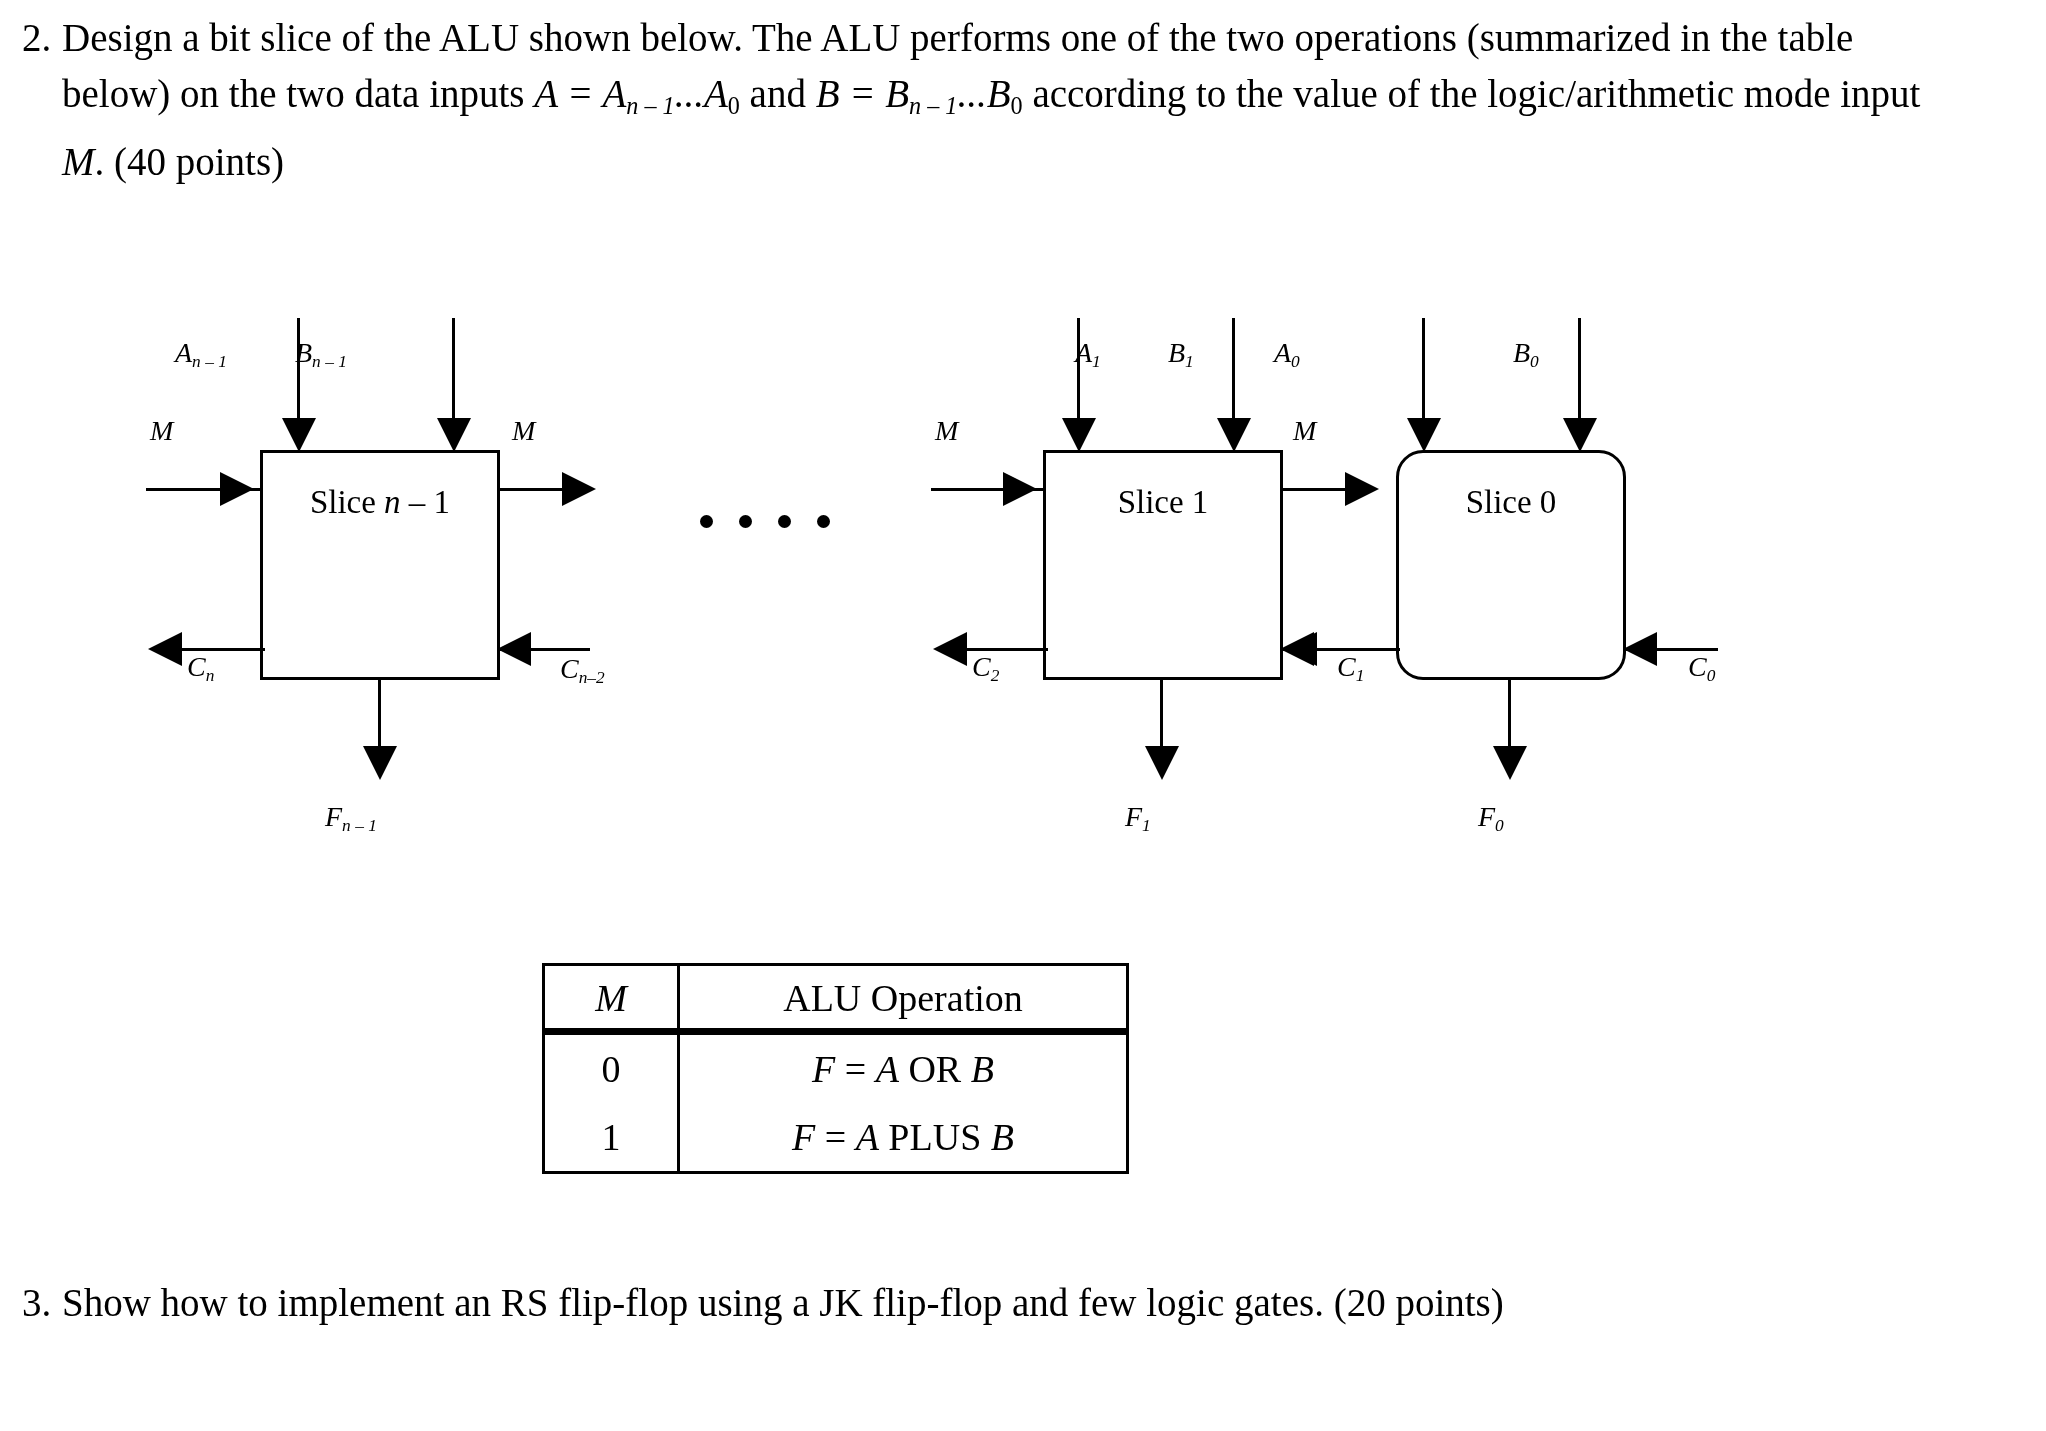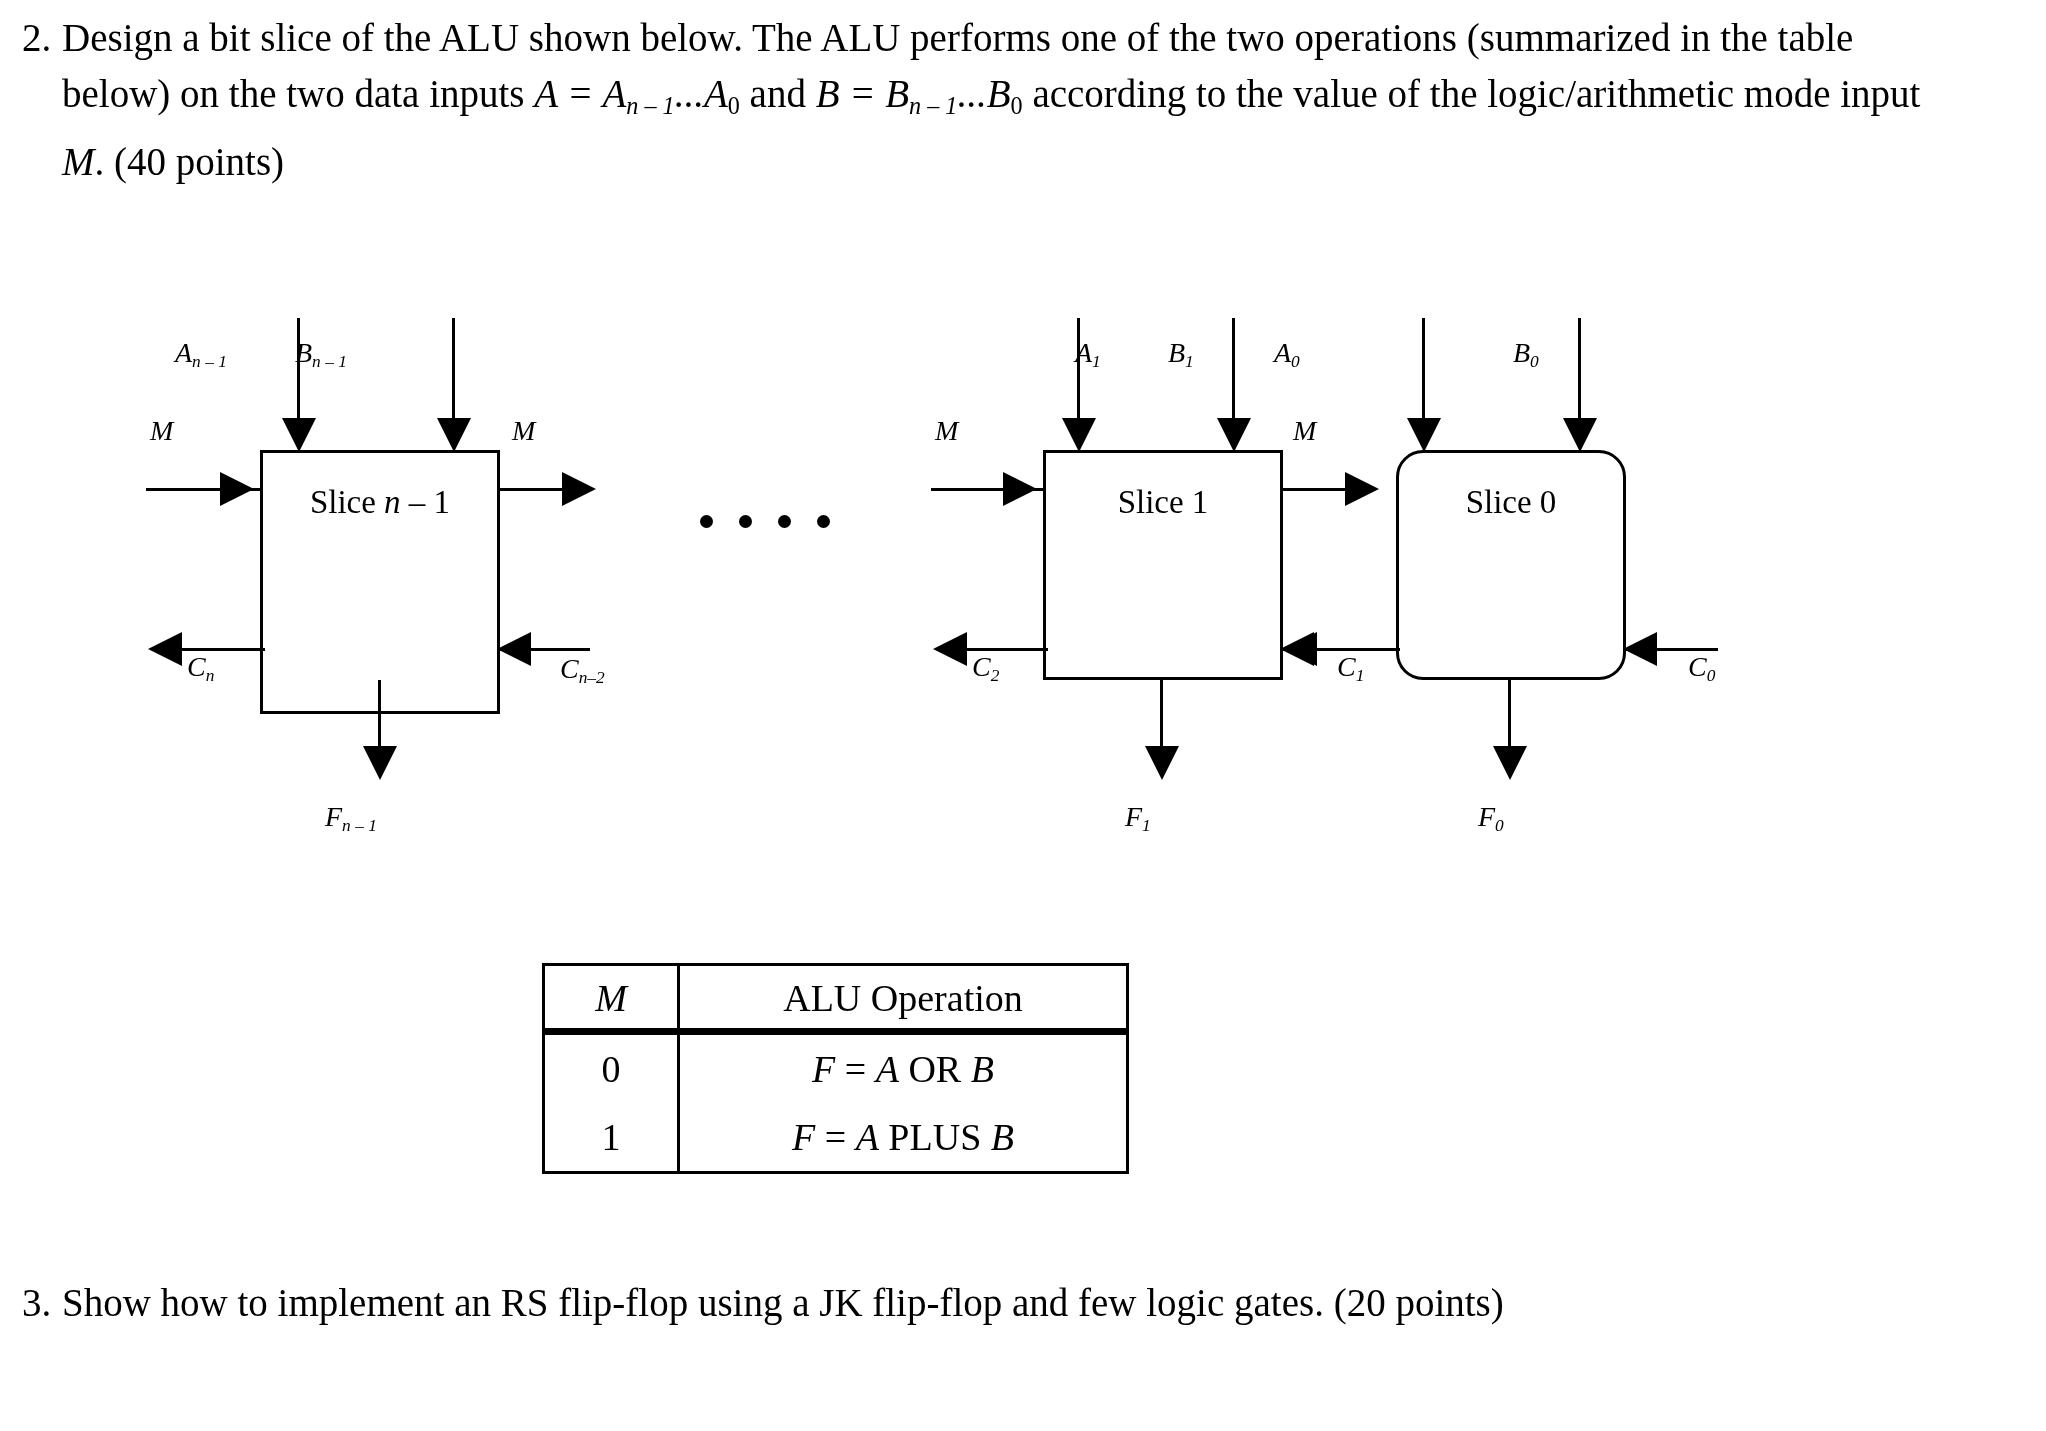--- a/index.html
+++ b/index.html
@@ -178,21 +178,21 @@
 
 <div class="page">
 
   <div class="question" id="question-2">
     <div class="q-num">2.</div>
     <div class="q-body"><span>Design a bit slice of the ALU shown below. The ALU performs one of the two operations (summarized in the table below) on the two data inputs </span><span class="nb"><span class="ital">A = A</span><sub class="sb">n – 1</sub><span class="ital">...A</span><sub class="sbn">0</sub></span><span> and </span><span class="nb"><span class="ital">B = B</span><sub class="sb">n – 1</sub><span class="ital">...B</span><sub class="sbn">0</sub></span><span> according to the value of the logic/arithmetic mode input </span><span class="ital">M</span><span>. (40 points)</span></div>
   </div>
 
   <div id="alu-diagram">
 
-    <div class="slice-box" style="left:260px; top:150px; width:240px; height:264px;">
+    <div class="slice-box" style="left:260px; top:150px; width:240px; height:230px;">
       <div class="slice-label"><span>Slice </span><span class="ital">n</span><span> – 1</span></div>
     </div>
 
     <div class="sig-label" style="left:175px; top:32px;"><span>A</span><sub>n – 1</sub></div>
     <div class="vline" style="left:297px; top:18px; height:122px;"></div>
     <div class="arrow-down" style="left:282px; top:118px;"></div>
 
     <div class="sig-label" style="left:295px; top:32px;"><span>B</span><sub>n – 1</sub></div>
     <div class="vline" style="left:452px; top:18px; height:122px;"></div>
     <div class="arrow-down" style="left:437px; top:118px;"></div>

